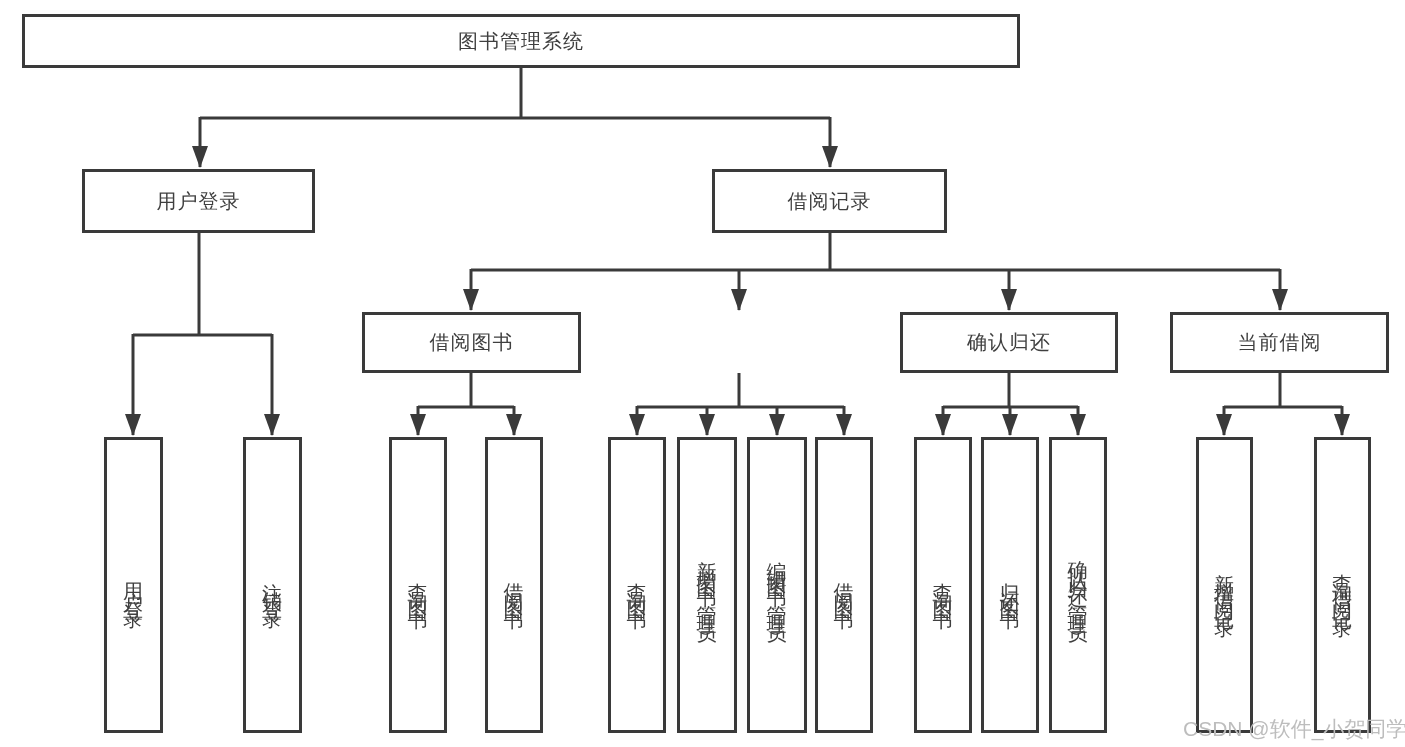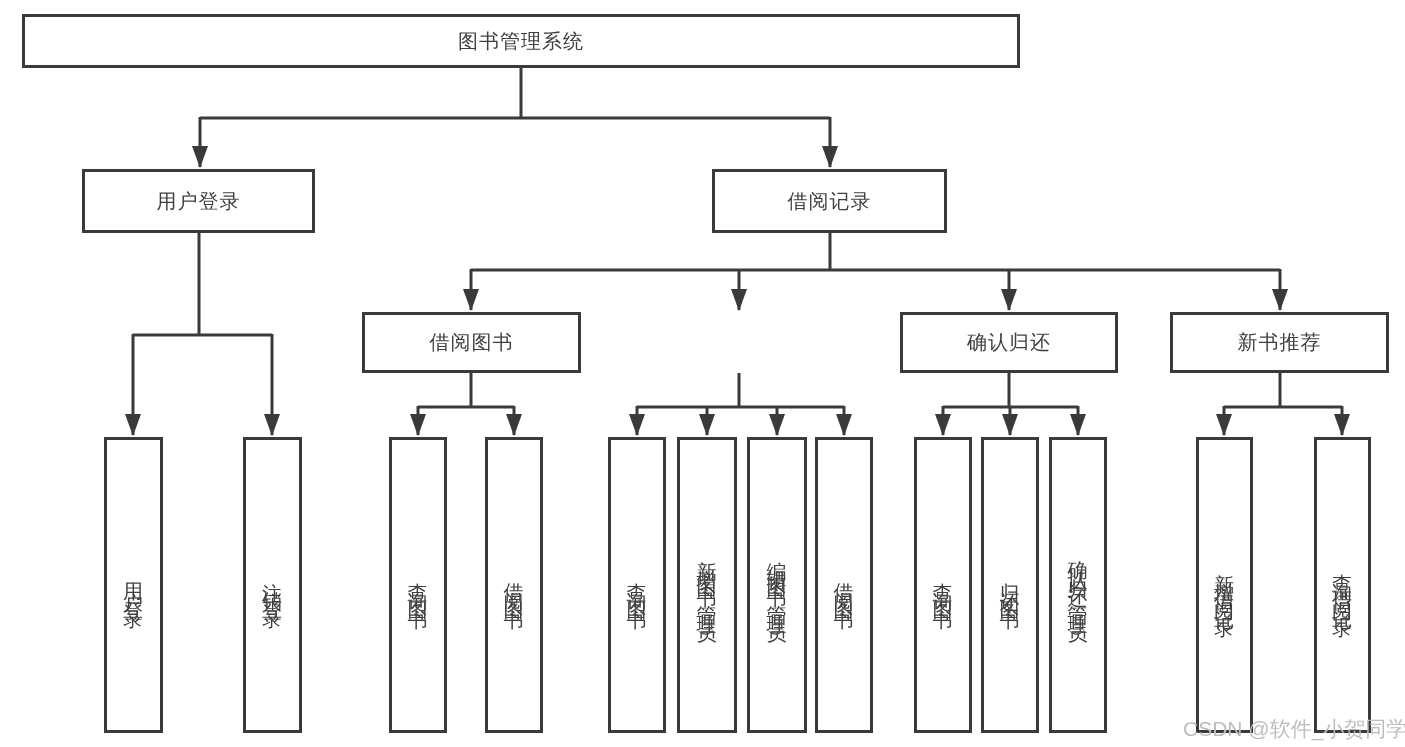--- a/index.html
+++ b/index.html
@@ -119,21 +119,21 @@
     <span>借阅记录</span>
   </div>
 
   <div class="box h" style="left:362px;top:312px;width:219px;height:61px">
     <span>借阅图书</span>
   </div>
   <div class="box h" style="left:900px;top:312px;width:218px;height:61px">
     <span>确认归还</span>
   </div>
   <div class="box h" style="left:1170px;top:312px;width:219px;height:61px">
-    <span>新书推荐</span>
+    <span>当前借阅</span>
   </div>
 
   <div class="box v" style="left:104px;top:437px;width:59px;height:296px">
     <span>用户登录</span>
   </div>
   <div class="box v" style="left:243px;top:437px;width:59px;height:296px">
     <span>注销登录</span>
   </div>
 
   <div class="box v" style="left:389px;top:437px;width:58px;height:296px">

